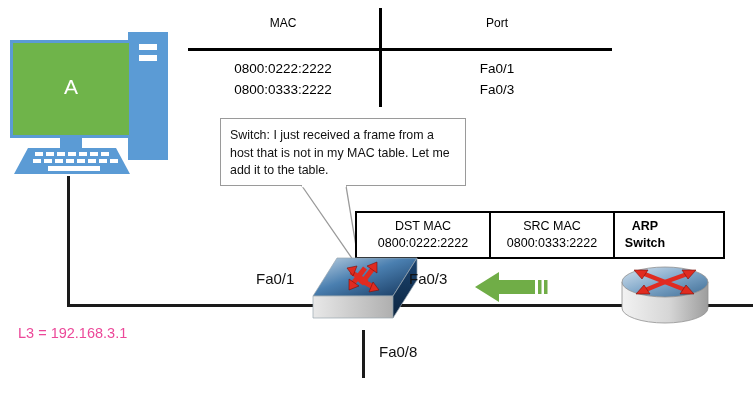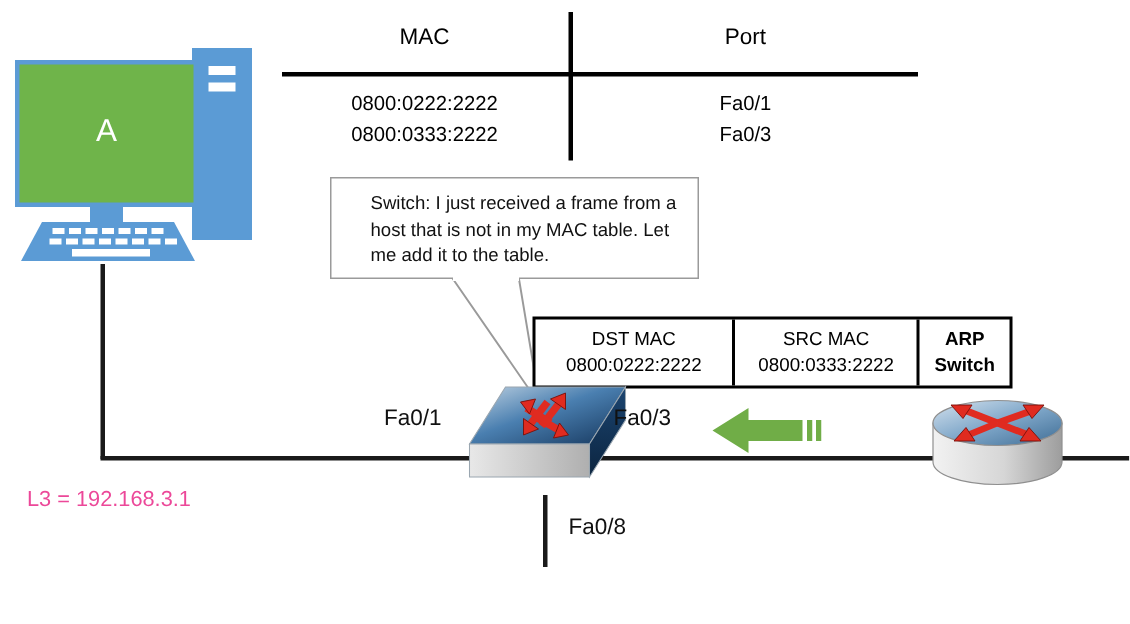--- a/index.html
+++ b/index.html
@@ -30,21 +30,21 @@
   }
   .mac-vrule {
     position: absolute;
     left: 191px; top: 4px;
     width: 3px; height: 99px;
     background: #000000;
   }
   .mac-head-cell {
     position: absolute;
     top: 12px;
-    font-size: 15px;
+    font-size: 12px;
     color: #000000;
     text-align: center;
   }
   .mac-head-mac  { left: 0px;   width: 190px; }
   .mac-head-port { left: 194px; width: 230px; }
   .mac-row-cell {
     position: absolute;
     font-size: 13.5px;
     color: #000000;
     text-align: center;
@@ -55,33 +55,33 @@
   .mac-r0 { top: 57px; }
   .mac-r1 { top: 78px; }
 
   
   #callout {
     left: 220px; top: 118px;
     width: 246px; height: 68px;
     border: 1.3px solid #9a9a9a;
     background: #ffffff;
     box-sizing: border-box;
-    padding: 8px 10px 0 26px;
+    padding: 8px 10px 0 9px;
   }
   #callout .ctext {
     font-size: 12.4px;
     line-height: 17.5px;
     color: #111111;
   }
   #callout-tail { left: 300px; top: 184px; width: 110px; height: 90px; }
 
   
   #frame-table {
     left: 355px; top: 211px;
-    width: 320px; height: 48px;
+    width: 370px; height: 48px;
     border: 2.5px solid #000000;
     box-sizing: border-box;
     background: #ffffff;
     display: flex;
     text-align: center;
   }
   .frame-cell {
     box-sizing: border-box;
     display: flex;
     flex-direction: column;

